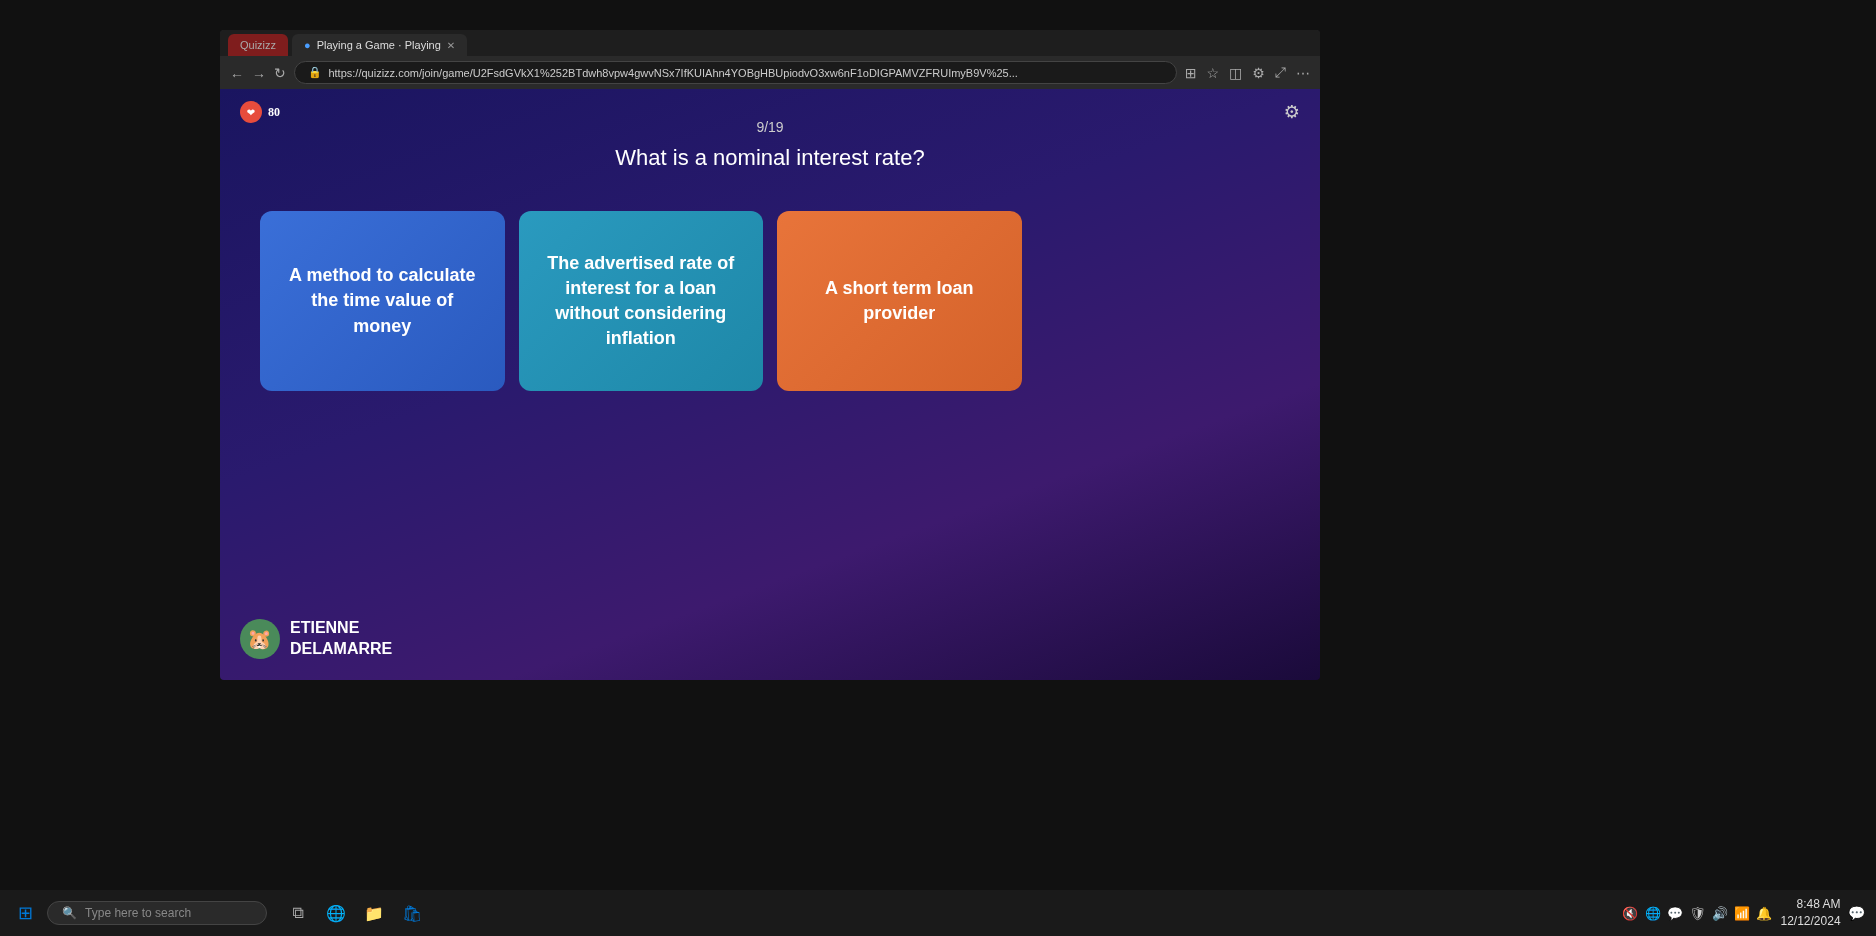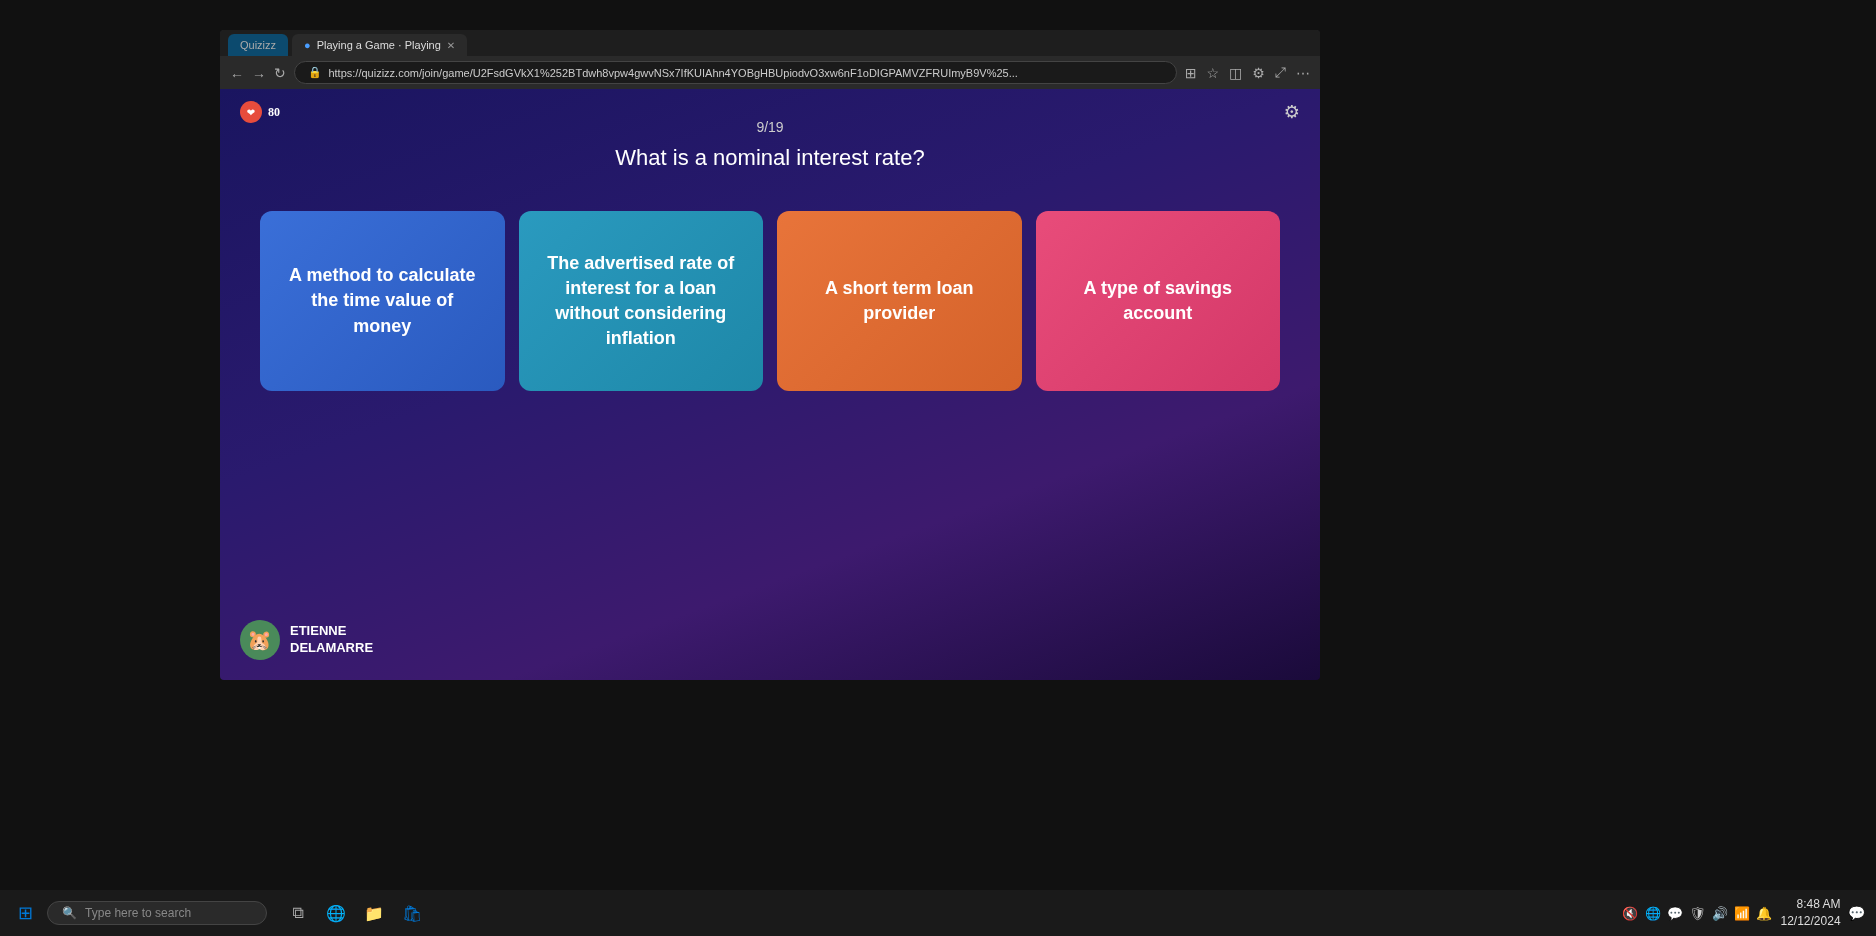--- a/index.html
+++ b/index.html
@@ -47,21 +47,21 @@
 
     .tab-bar {
       display: flex;
       align-items: center;
       padding: 4px 8px 0 8px;
       background: #1e1e1e;
       gap: 4px;
     }
 
     .tab-inactive {
-      background: #0c4a6e;
+      background: #7f1d1d;
       color: #aaa;
       font-size: 11px;
       padding: 5px 12px;
       border-radius: 6px 6px 0 0;
       max-width: 160px;
       white-space: nowrap;
       overflow: hidden;
       text-overflow: ellipsis;
     }
 
@@ -229,21 +229,21 @@
       background: #4a8a5a;
       border-radius: 50%;
       display: flex;
       align-items: center;
       justify-content: center;
       font-size: 20px;
     }
 
     .player-name {
       color: white;
-      font-size: 13px;
+      font-size: 16px;
       font-weight: bold;
       line-height: 1.3;
     }
 
     
     .game-settings {
       position: absolute;
       top: 12px;
       right: 20px;
       color: #ccc;
@@ -397,23 +397,20 @@
 
       <div class="answers-grid">
         <div class="answer-card answer-blue-dark">
           <span>A method to calculate the time value of money</span>
         </div>
         <div class="answer-card answer-teal">
           <span>The advertised rate of interest for a loan without considering inflation</span>
         </div>
         <div class="answer-card answer-orange">
           <span>A short term loan provider</span>
-        </div>
-        <div class="answer-card answer-pink">
-          <span>A type of savings account</span>
         </div>
       </div>
 
       <div class="player-bar">
         <div class="player-avatar">
           <span>🐹</span>
         </div>
         <div class="player-name">
           <div>ETIENNE</div>
           <div>DELAMARRE</div>

